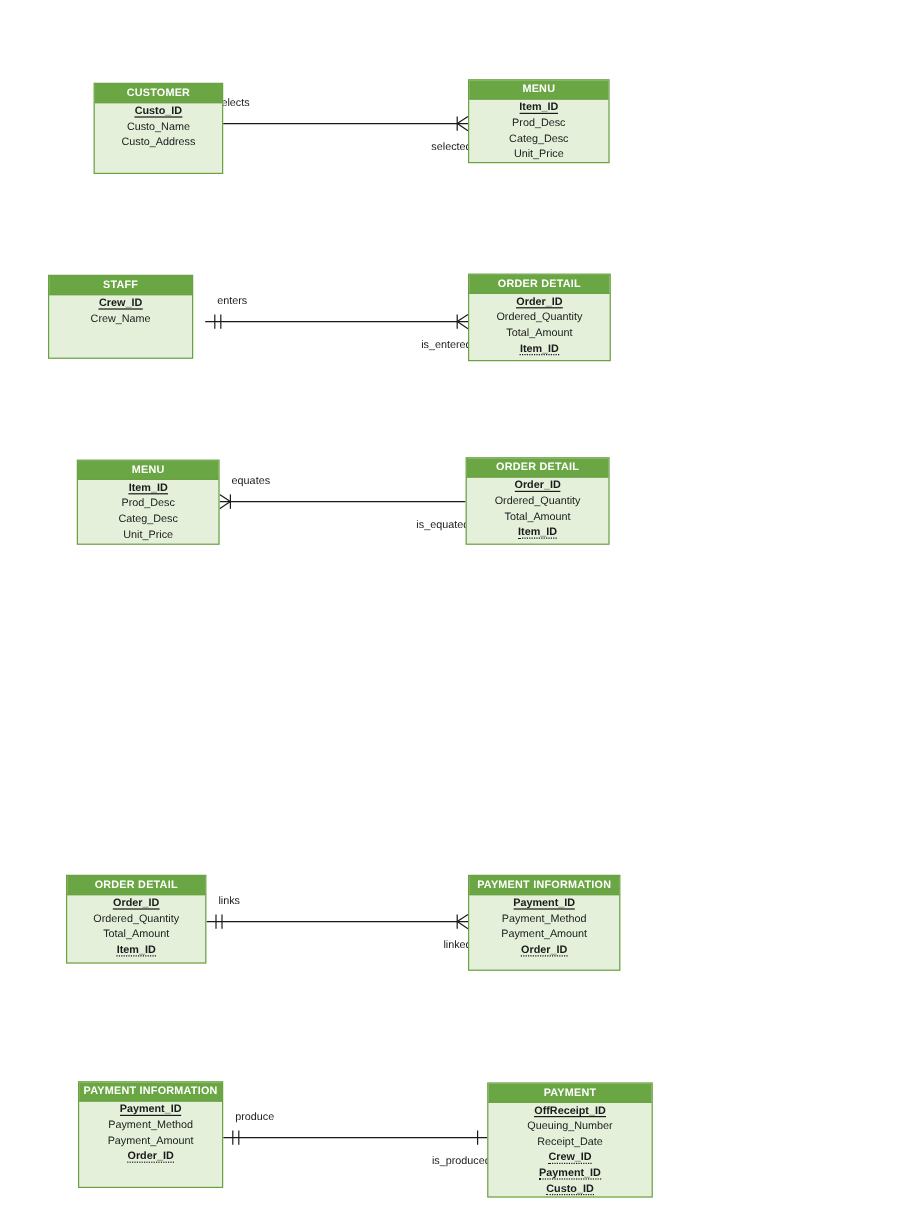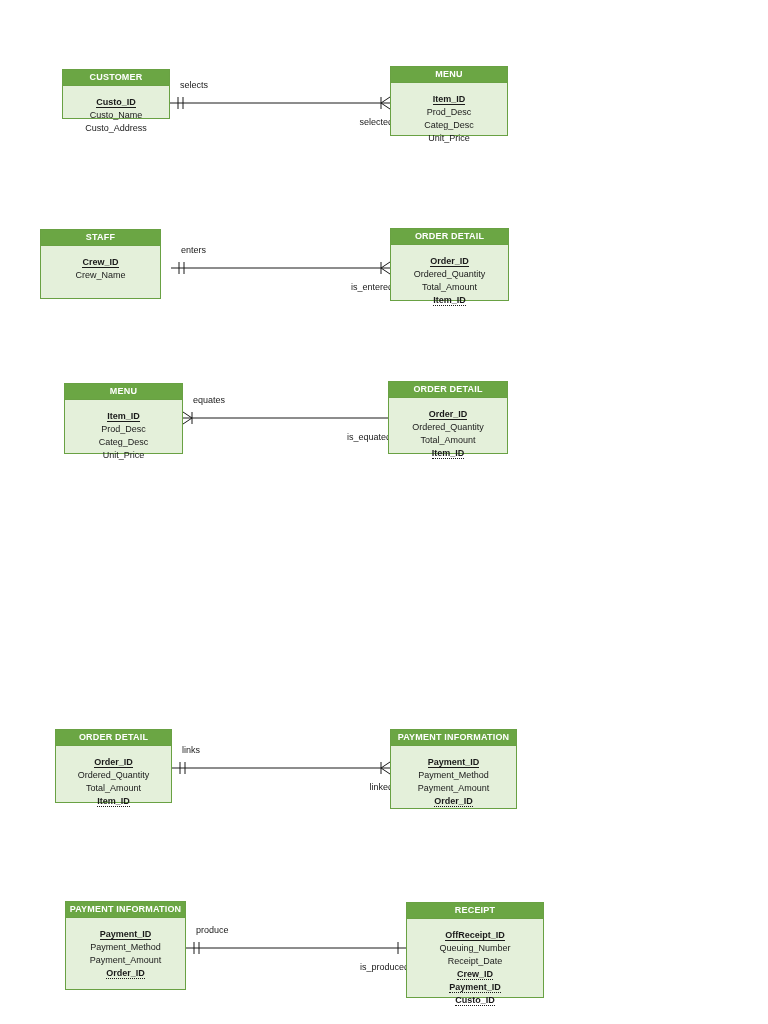--- a/index.html
+++ b/index.html
@@ -18,21 +18,21 @@
     position:absolute;z-index:2;box-sizing:border-box;
     background:var(--body-bg);border:1px solid var(--border);
   }
   .entity-header{
     height:15px;line-height:15px;text-align:center;
     font-weight:bold;font-size:9px;letter-spacing:.2px;
     color:var(--header-text);background:var(--header-bg);
     border-bottom:1px solid var(--border);
     white-space:nowrap;overflow:hidden;
   }
-  .entity-attrs{padding-top:10px;}
+  .entity-attrs{padding-top:0;}
   .attr{
     height:13px;line-height:12px;text-align:center;
     font-size:9px;color:var(--text);white-space:nowrap;
   }
   .attr.pk span{font-weight:bold;border-bottom:1px solid var(--text);}
   .attr.fk span{font-weight:bold;border-bottom:1px dotted var(--text);}
   .rel-label{font-size:9px;fill:var(--text);font-family:"Liberation Sans",sans-serif;}
 </style>
 </head>
 <body>
@@ -69,21 +69,21 @@
       <line x1="381" y1="762" x2="381" y2="774" stroke="#1A1A1A" stroke-width="1"></line>
       <text x="182" y="753" text-anchor="start" class="rel-label">links</text>
       <text x="393" y="790" text-anchor="end" class="rel-label">linked</text>
       <line x1="186" y1="948" x2="406" y2="948" stroke="#1A1A1A" stroke-width="1"></line>
       <line x1="194" y1="942" x2="194" y2="954" stroke="#1A1A1A" stroke-width="1"></line>
       <line x1="199" y1="942" x2="199" y2="954" stroke="#1A1A1A" stroke-width="1"></line>
       <line x1="398" y1="942" x2="398" y2="954" stroke="#1A1A1A" stroke-width="1"></line>
       <text x="196" y="933" text-anchor="start" class="rel-label">produce</text>
       <text x="409" y="970" text-anchor="end" class="rel-label">is_produced</text>
     </svg>
-    <div class="entity" style="left: 62px; top: 69px; width: 108px; height: 50px;">
+    <div class="entity" style="left: 78px; top: 69px; width: 108px; height: 76px;">
       <div class="entity-header">CUSTOMER</div>
       <div class="entity-attrs">
         <div class="attr pk"><span>Custo_ID</span></div>
         <div class="attr plain"><span>Custo_Name</span></div>
         <div class="attr plain"><span>Custo_Address</span></div>
       </div>
     </div>
     <div class="entity" style="left: 390px; top: 66px; width: 118px; height: 70px;">
       <div class="entity-header">MENU</div>
       <div class="entity-attrs">
@@ -148,21 +148,21 @@
     <div class="entity" style="left: 65px; top: 901px; width: 121px; height: 89px;">
       <div class="entity-header">PAYMENT INFORMATION</div>
       <div class="entity-attrs">
         <div class="attr pk"><span>Payment_ID</span></div>
         <div class="attr plain"><span>Payment_Method</span></div>
         <div class="attr plain"><span>Payment_Amount</span></div>
         <div class="attr fk"><span>Order_ID</span></div>
       </div>
     </div>
     <div class="entity" style="left: 406px; top: 902px; width: 138px; height: 96px;">
-      <div class="entity-header">RECEIPT</div>
+      <div class="entity-header">PAYMENT</div>
       <div class="entity-attrs">
         <div class="attr pk"><span>OffReceipt_ID</span></div>
         <div class="attr plain"><span>Queuing_Number</span></div>
         <div class="attr plain"><span>Receipt_Date</span></div>
         <div class="attr fk"><span>Crew_ID</span></div>
         <div class="attr fk"><span>Payment_ID</span></div>
         <div class="attr fk"><span>Custo_ID</span></div>
       </div>
     </div>
   </div>

